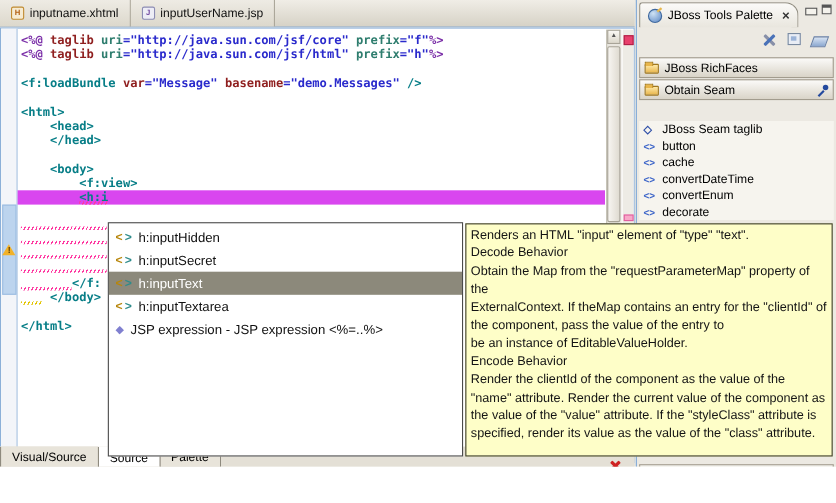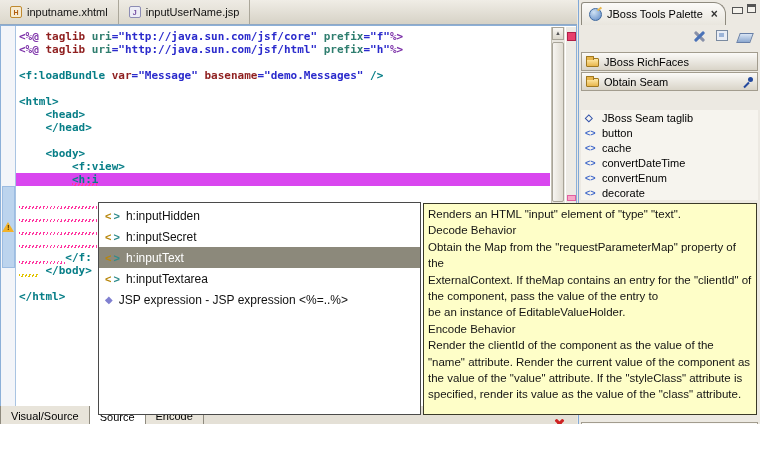--- a/index.html
+++ b/index.html
@@ -205,21 +205,21 @@
       <div class="tt-line">"name" attribute. Render the current value of the component as</div>
       <div class="tt-line">the value of the "value" attribute. If the "styleClass" attribute is</div>
       <div class="tt-line">specified, render its value as the value of the "class" attribute.</div>
     </div>
 
   <div class="redx"></div>
 
   <div class="bottombar">
       <div class="btab">Visual/Source</div>
       <div class="btab active">Source</div>
-      <div class="btab">Encode</div>
+      <div class="btab">Palette</div>
     </div>
 
   <div class="footer"></div>
 
   <div class="palette">
     <div class="pal-head">
       <div class="pal-tab">
         <span class="pal-logo"></span>
         <span>JBoss Tools Palette</span>
         <span class="tab-close">×</span>

